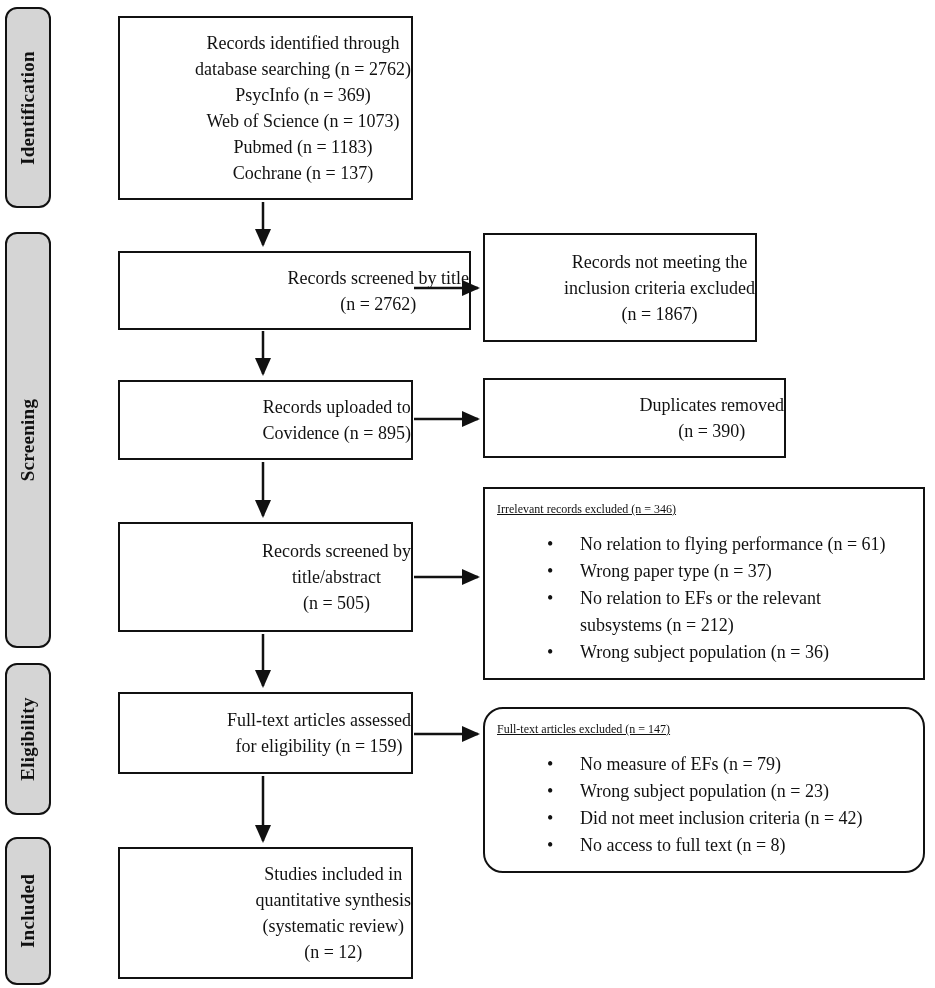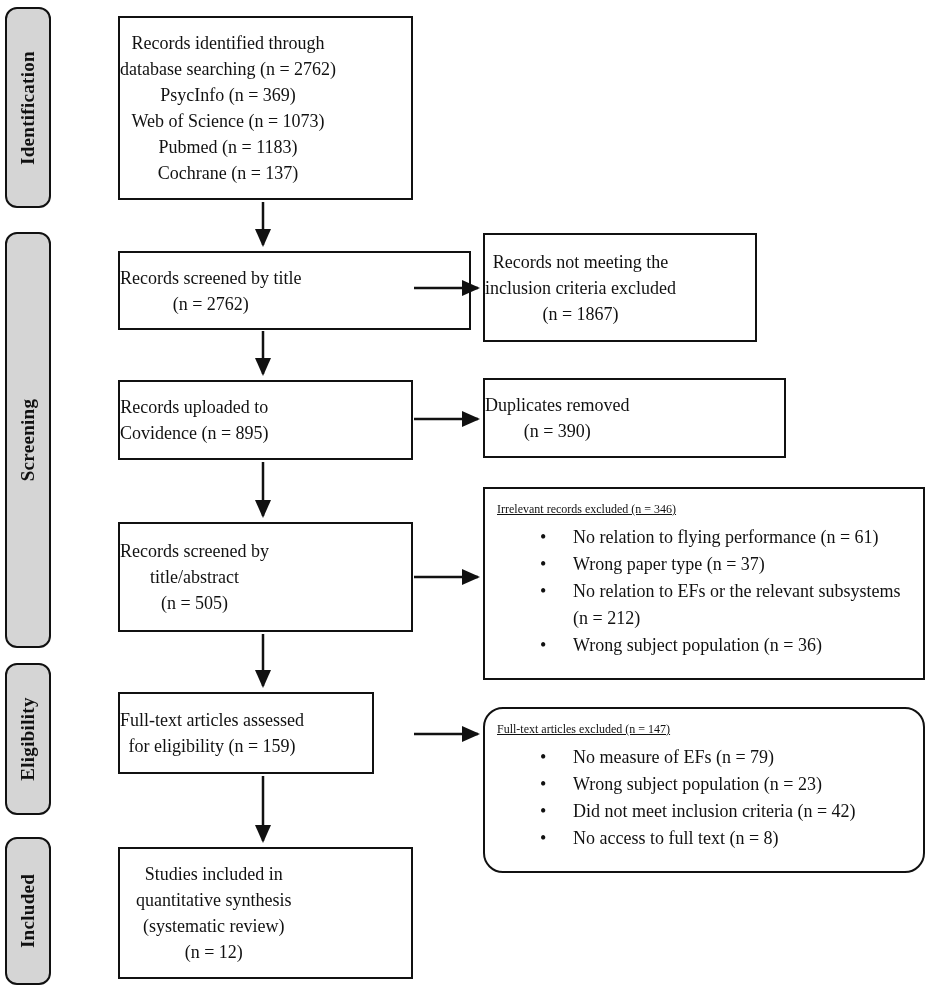--- a/index.html
+++ b/index.html
@@ -14,21 +14,21 @@
   }
   .box {
     position: absolute;
     background: #ffffff;
     border: 2px solid #111111;
     box-sizing: border-box;
   }
   .center-box {
     display: flex;
     align-items: center;
-    justify-content: flex-start;
+    justify-content: flex-end;
     text-align: center;
   }
   .box-text {
     white-space: pre-line;
     font-size: 18px;
     line-height: 26px;
   }
   .stage {
     position: absolute;
     background: #d5d5d5;
@@ -48,21 +48,21 @@
   }
   .bullet-box {
     padding: 7px 8px 6px 12px;
   }
   .bullet-title {
     font-size: 12px;
     line-height: 27px;
     text-decoration: underline;
   }
   ul.bullets {
-    margin: 1px;
+    margin: 8px;
     padding: 0;
     list-style: none;
   }
   ul.bullets li {
     position: relative;
     padding-left: 75px;
     font-size: 18px;
     line-height: 27px;
   }
   ul.bullets li::before {
@@ -114,21 +114,21 @@
   </div>
   <div class="box center-box" style="left:118px; top:380px; width:295px; height:80px;">
     <div class="box-text">Records uploaded to
 Covidence (n = 895)</div>
   </div>
   <div class="box center-box" style="left:118px; top:522px; width:295px; height:110px;">
     <div class="box-text">Records screened by
 title/abstract
 (n = 505)</div>
   </div>
-  <div class="box center-box" style="left:118px; top:692px; width:256px; height:82px;">
+  <div class="box center-box" style="left:118px; top:692px; width:295px; height:82px;">
     <div class="box-text">Full-text articles assessed
 for eligibility (n = 159)</div>
   </div>
   <div class="box center-box" style="left:118px; top:847px; width:295px; height:132px;padding-left:16px;">
     <div class="box-text">Studies included in
 quantitative synthesis
 (systematic review)
 (n = 12)</div>
   </div>
 

